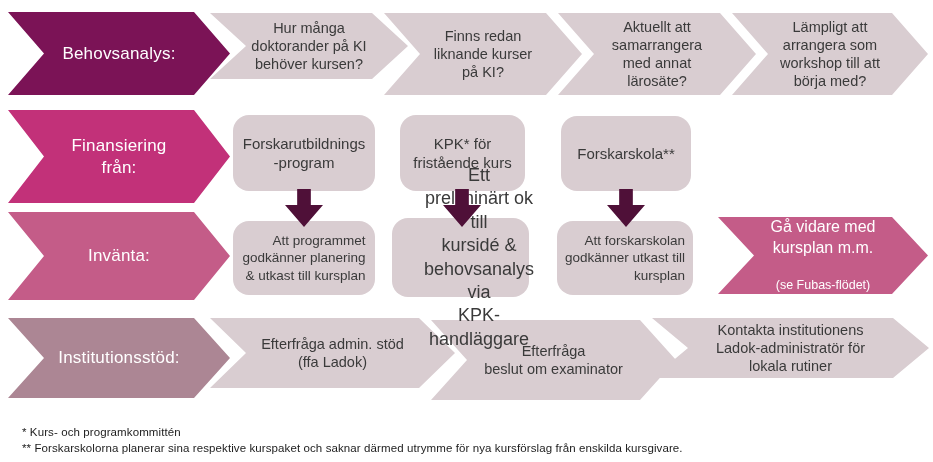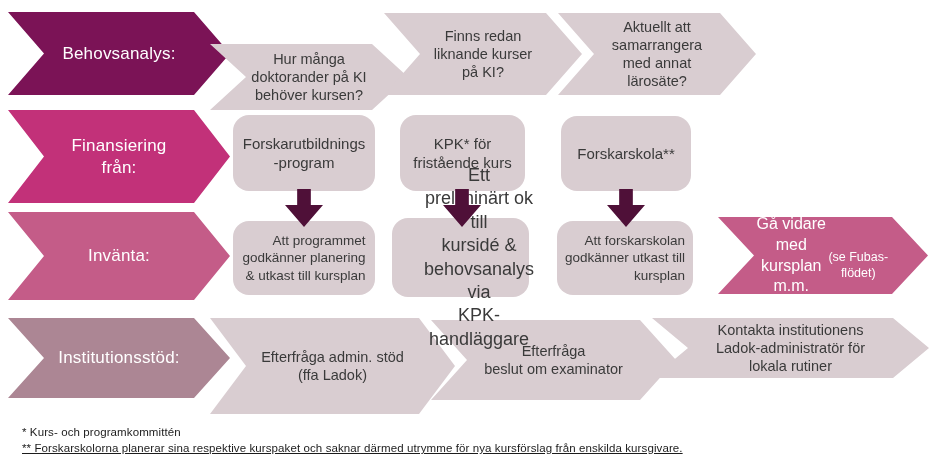--- a/index.html
+++ b/index.html
@@ -44,47 +44,51 @@
 
   .dn-arrow{
     position:absolute;z-index:2;width:38px;height:38px;
     background:var(--connector-arrow,#4f1038);
     clip-path:polygon(32% 0, 68% 0, 68% 42%, 100% 42%, 50% 100%, 0 42%, 32% 42%);
   }
 
   .go{
     background:var(--row3-arrow,#c45c88);
     color:var(--text-on-color,#fff);
-    flex-direction:row;
+    flex-direction:column;
     padding:0 38px;box-sizing:border-box;
   }
   .go .go-title{font-size:16px;line-height:1.3;white-space:pre-line;}
   .go .go-sub{font-size:12.5px;margin-top:20px;}
 
   .footnote{
     position:absolute;left:22px;
     font-size:11.5px;color:#1c1c1c;letter-spacing:.1px;
   }
 </style>
 </head>
 <body>
 
 <div id="stage">
 
   <div class="chev label lbl1" style="left:8px;top:12px;width:222px;height:83px;">Behovsanalys:</div>
-  <div class="chev step" style="left:210px;top:13px;width:198px;height:66px;margin-top:31px;">Hur många
+  <div class="chev step" style="left:210px;top:13px;width:198px;height:66px;">Hur många
 doktorander på KI
 behöver kursen?</div>
   <div class="chev step" style="left:384px;top:13px;width:198px;height:82px;">Finns redan
 liknande kurser
 på KI?</div>
   <div class="chev step" style="left:558px;top:13px;width:198px;height:82px;">Aktuellt att
 samarrangera
 med annat
 lärosäte?</div>
+  <div class="chev step" style="left:732px;top:13px;width:196px;height:82px;">Lämpligt att
+arrangera som
+workshop till att
+börja med?</div>
 
   <div class="chev label lbl2" style="left:8px;top:110px;width:222px;height:93px;">Finansiering
 från:</div>
   <div class="rbox" style="left:233px;top:115px;width:142px;height:76px;">Forskarutbildnings
 -program</div>
   <div class="rbox" style="left:400px;top:115px;width:125px;height:76px;">KPK* för
 fristående kurs</div>
   <div class="rbox" style="left:561px;top:116px;width:130px;height:75px;">Forskarskola**</div>
 
   <div class="dn-arrow" style="left:285px;top:189px;"></div>
@@ -102,24 +106,24 @@
   <div class="rbox mid" style="left:557px;top:221px;width:136px;height:74px;">Att forskarskolan
 godkänner utkast till
 kursplan</div>
   <div class="chev go" style="left:718px;top:217px;width:210px;height:77px;">
     <span class="go-title">Gå vidare med
 kursplan m.m.</span>
     <span class="go-sub">(se Fubas-flödet)</span>
   </div>
 
   <div class="chev label lbl4" style="left:8px;top:318px;width:222px;height:80px;">Institutionsstöd:</div>
-  <div class="chev step" style="left:210px;top:318px;width:245px;height:96px;">Efterfråga admin. stöd
+  <div class="chev step" style="left:210px;top:318px;width:245px;height:70px;">Efterfråga admin. stöd
 (ffa Ladok)</div>
   <div class="chev step" style="left:431px;top:320px;width:245px;height:80px;">Efterfråga
 beslut om examinator</div>
   <div class="chev step" style="left:652px;top:318px;width:277px;height:60px;">Kontakta institutionens
 Ladok-administratör för
 lokala rutiner</div>
 
   <div class="footnote" style="top:426px;text-align:right;">* Kurs- och programkommittén</div>
-  <div class="footnote" style="top:442px;text-decoration:underline;">** Forskarskolorna planerar sina respektive kurspaket och saknar därmed utrymme för nya kursförslag från enskilda kursgivare.</div>
+  <div class="footnote" style="top:442px;">** Forskarskolorna planerar sina respektive kurspaket och saknar därmed utrymme för nya kursförslag från enskilda kursgivare.</div>
 
 </div>
 
 </body></html>

